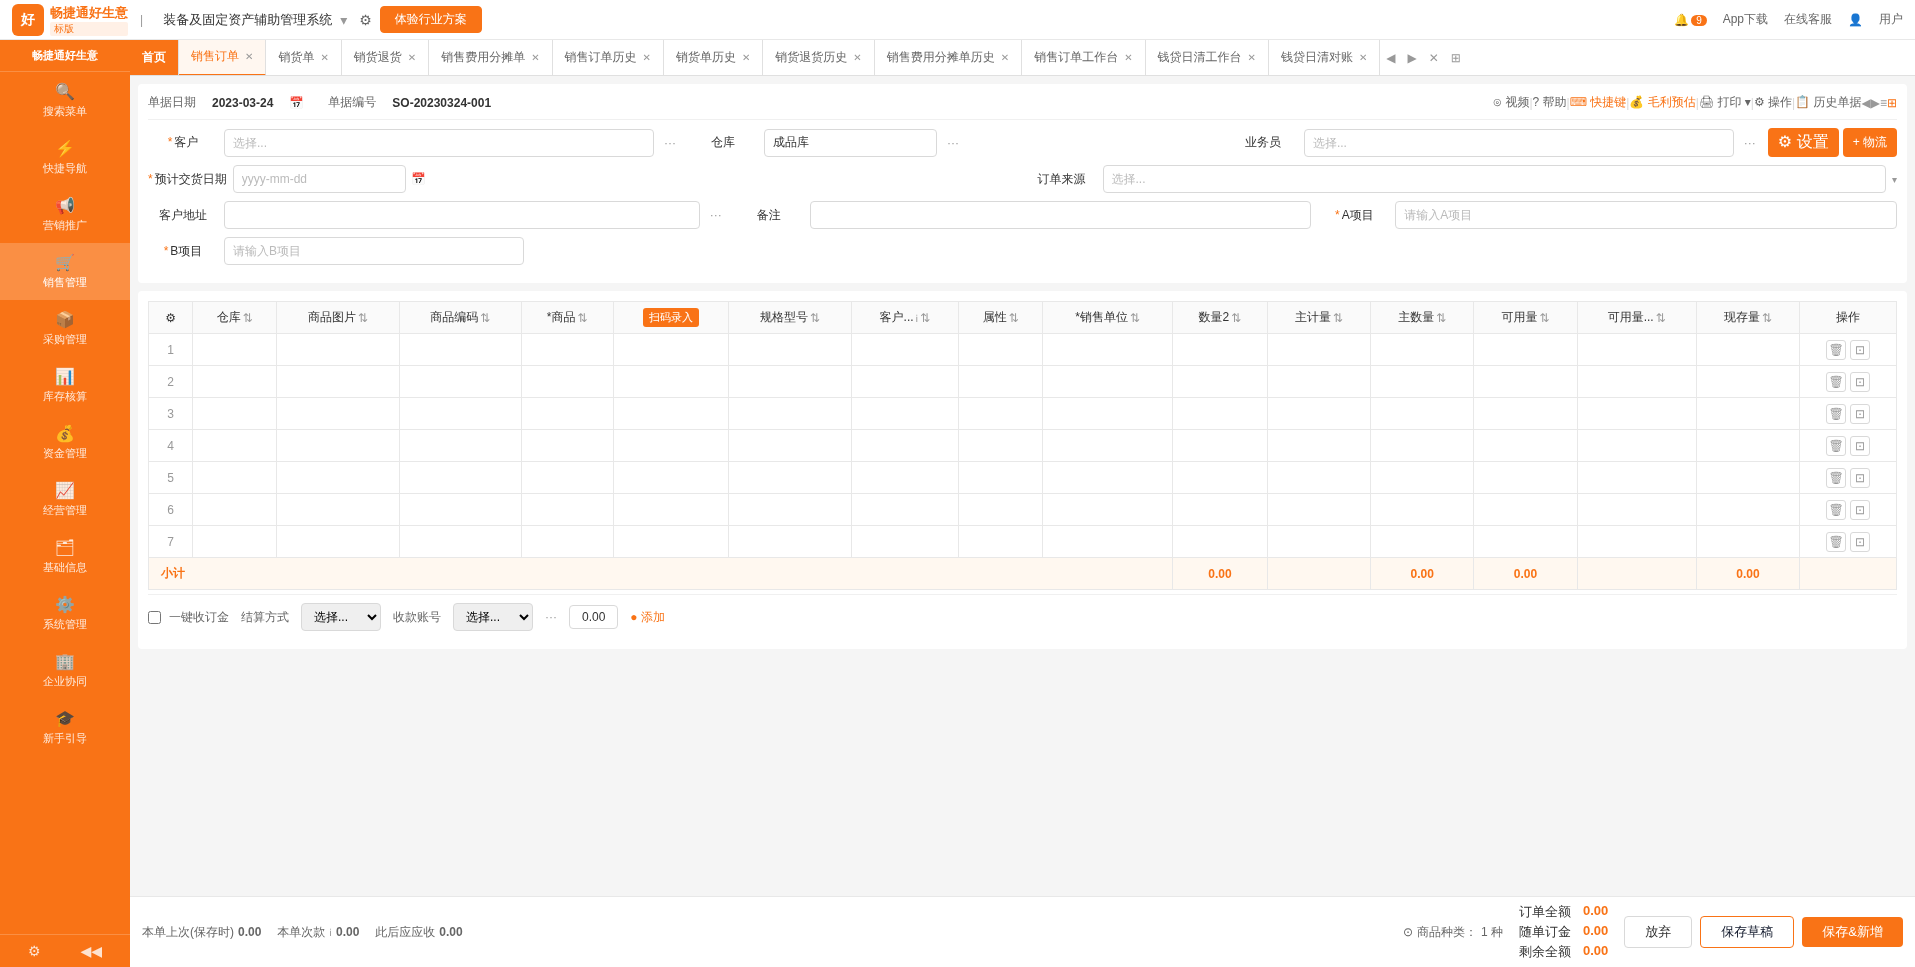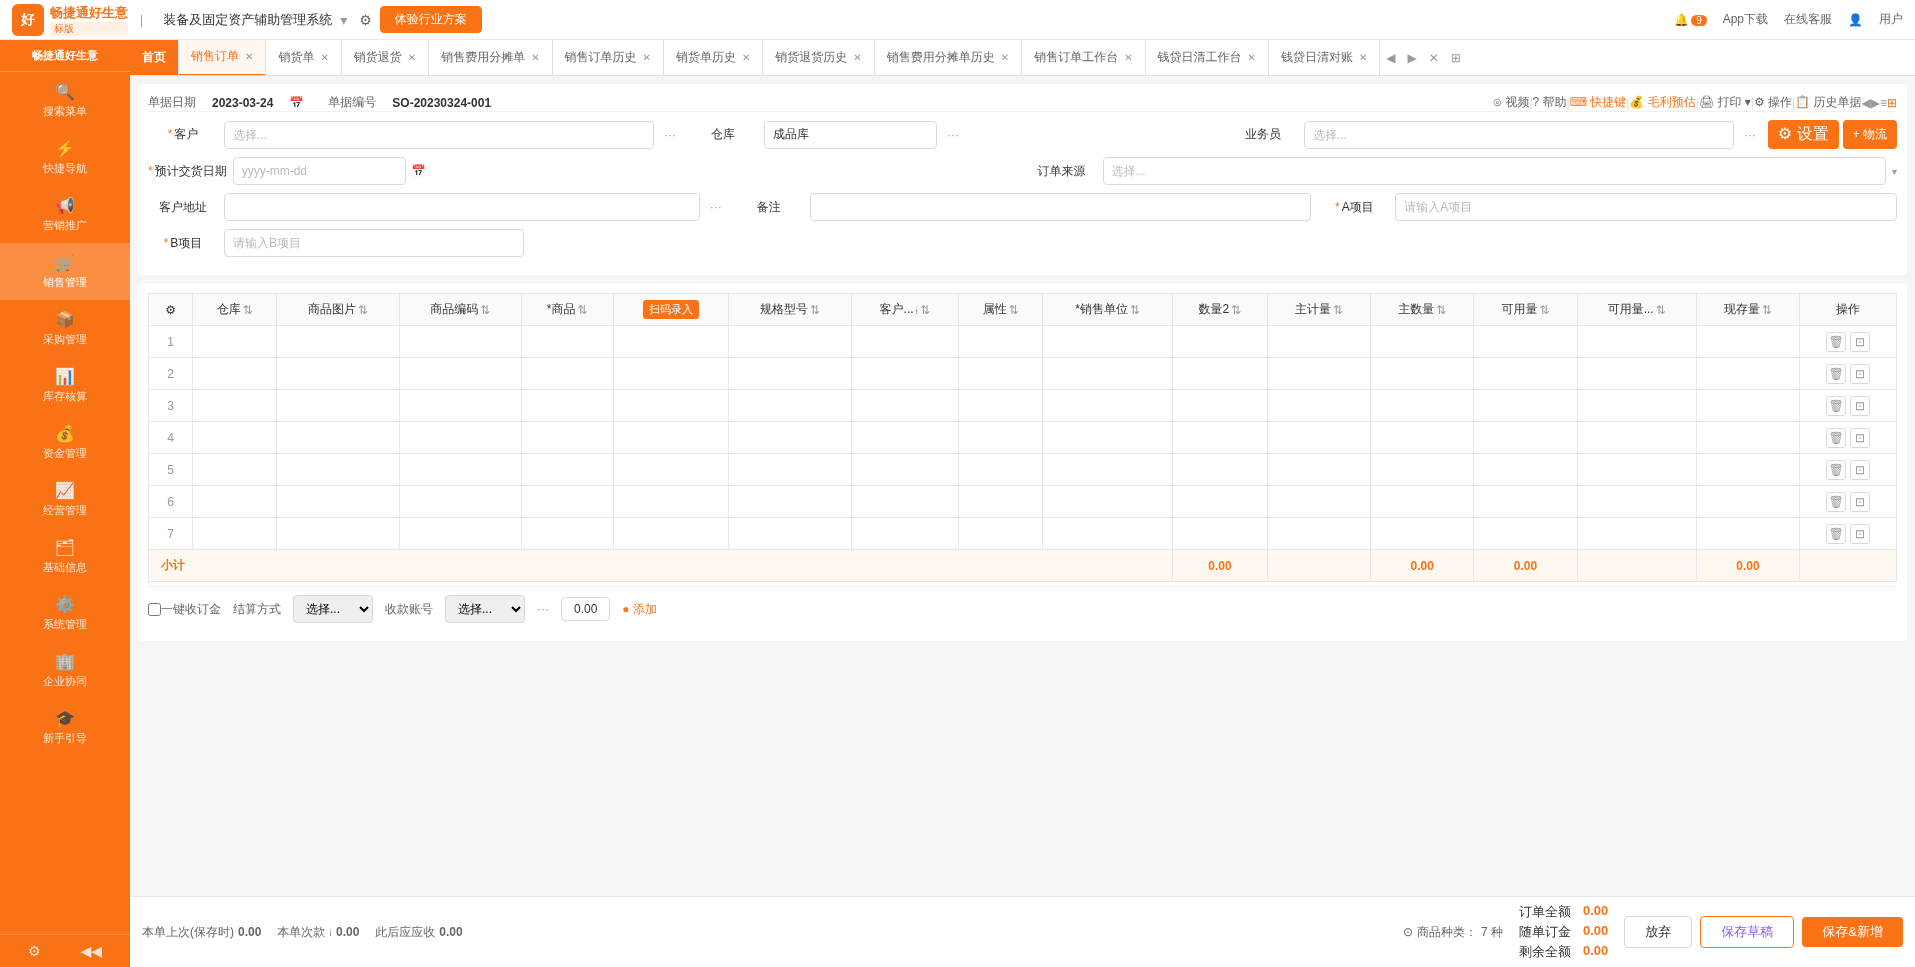--- a/index.html
+++ b/index.html
@@ -30,21 +30,21 @@
 
     
     .tab-item { padding: 0 12px; height: 36px; display: flex; align-items: center; gap: 4px; cursor: pointer; font-size: 12px; color: #666; border-right: 1px solid #e0e0e0; white-space: nowrap; flex-shrink: 0; }
     .tab-item.active { color: #f97316; background: #fff7f0; border-bottom: 2px solid #f97316; }
     .tab-item.home { background: #f97316; color: white; font-weight: bold; }
     .tab-close { color: #999; font-size: 10px; margin-left: 2px; }
     .tab-nav-btn { padding: 0 6px; cursor: pointer; color: #999; }
 
     
     .form-card { background: #fff; border-radius: 4px; padding: 10px; margin-bottom: 8px; }
-    .form-header { display: flex; align-items: center; gap: 16px; margin-bottom: 8px; border-bottom: 1px solid #f0f0f0; }
+    .form-header { display: flex; align-items: center; gap: 16px; margin-bottom: 8px; padding-bottom: 8px; border-bottom: 1px solid #f0f0f0; }
     .form-header-actions { margin-left: auto; display: flex; align-items: center; color: #666; font-size: 12px; }
     .form-row { display: flex; align-items: center; gap: 8px; margin-bottom: 8px; flex-wrap: wrap; }
     .form-label { color: #333; font-size: 12px; white-space: nowrap; min-width: 70px; text-align: center; }
     .form-label.required::before { content: '*'; color: #f97316; margin-right: 2px; }
     .form-input { border: 1px solid #d9d9d9; border-radius: 4px; padding: 4px 8px; font-size: 12px; color: #333; min-width: 160px; height: 28px; outline: none; }
     .form-input::placeholder { color: #bbb; }
     .form-select { border: 1px solid #d9d9d9; border-radius: 4px; padding: 4px 8px; font-size: 12px; color: #333; min-width: 100px; height: 28px; background: #fff; cursor: pointer; }
     .form-field { display: flex; align-items: center; gap: 6px; flex: 1; }
     .more-btn { color: #999; font-size: 12px; cursor: pointer; padding: 0 4px; }
     .date-input { min-width: 120px; }
@@ -63,28 +63,28 @@
     .row-num { color: #999; }
     .col-ops { display: flex; align-items: center; justify-content: center; gap: 4px; }
     .op-btn { width: 20px; height: 20px; display: flex; align-items: center; justify-content: center; cursor: pointer; color: #999; border: 1px solid #d9d9d9; border-radius: 3px; }
     .subtotal-row td { background: #fff8f0; font-weight: bold; color: #f97316; }
 
     
     .bottom-bar { background: #fff; border-top: 1px solid #e8e8e8; padding: 6px 12px; display: flex; align-items: center; gap: 16px; flex-shrink: 0; }
     .bottom-info { display: flex; align-items: center; gap: 4px; font-size: 12px; color: #666; }
     .bottom-actions { margin-left: auto; display: flex; align-items: center; gap: 8px; }
     .btn-discard { padding: 6px 20px; border: 1px solid #d9d9d9; border-radius: 4px; background: #fff; color: #333; cursor: pointer; font-size: 13px; }
-    .btn-save { padding: 6px 20px; border: 1px solid #f97316; border-radius: 4px; background: #fff; color: #8b5cf6; cursor: pointer; font-size: 13px; }
+    .btn-save { padding: 6px 20px; border: 1px solid #f97316; border-radius: 4px; background: #fff; color: #0f172a; cursor: pointer; font-size: 13px; }
     .btn-save-new { padding: 6px 20px; border: none; border-radius: 4px; background: #f97316; color: white; cursor: pointer; font-size: 13px; }
     .order-summary { display: flex; flex-direction: column; gap: 2px; font-size: 13px; color: #333; text-align: right; margin-left: auto; }
     .order-summary-row { display: flex; justify-content: space-between; gap: 12px; }
     .order-summary-val { color: #f97316; font-weight: bold; }
 
     .scrollbar-area { overflow-x: auto; }
-    .checkbox-label { display: flex; align-items: center; gap: 0; font-size: 12px; color: #666; cursor: pointer; }
+    .checkbox-label { display: flex; align-items: center; gap: 8px; font-size: 12px; color: #666; cursor: pointer; }
     .header-action-link { color: #666; font-size: 12px; cursor: pointer; display: flex; align-items: center; gap: 2px; }
     .header-action-link.orange { color: #f97316; }
     .header-sep { color: #d9d9d9; }
     .dropdown-arrow { font-size: 10px; color: #999; }
   </style>
 </head>
 <body>
 
 <div class="app-container">
 
@@ -588,21 +588,21 @@
         </div>
         <div class="bottom-info">
           <span>此后应应收</span>
           <span style="font-weight:bold;">0.00</span>
         </div>
 
         <div style="margin-left:auto;display:flex;align-items:center;gap:16px;">
           <div style="display:flex;align-items:center;gap:4px;font-size:12px;color:#666;">
             <span style="color:#666;cursor:pointer;">⊙</span>
             <span>商品种类：</span>
-            <span>7 种</span>
+            <span>1 种</span>
           </div>
 
           <div class="order-summary">
             <div class="order-summary-row">
               <span>订单全额</span>
               <span class="order-summary-val">0.00</span>
             </div>
             <div class="order-summary-row">
               <span>随单订金</span>
               <span class="order-summary-val">0.00</span>

